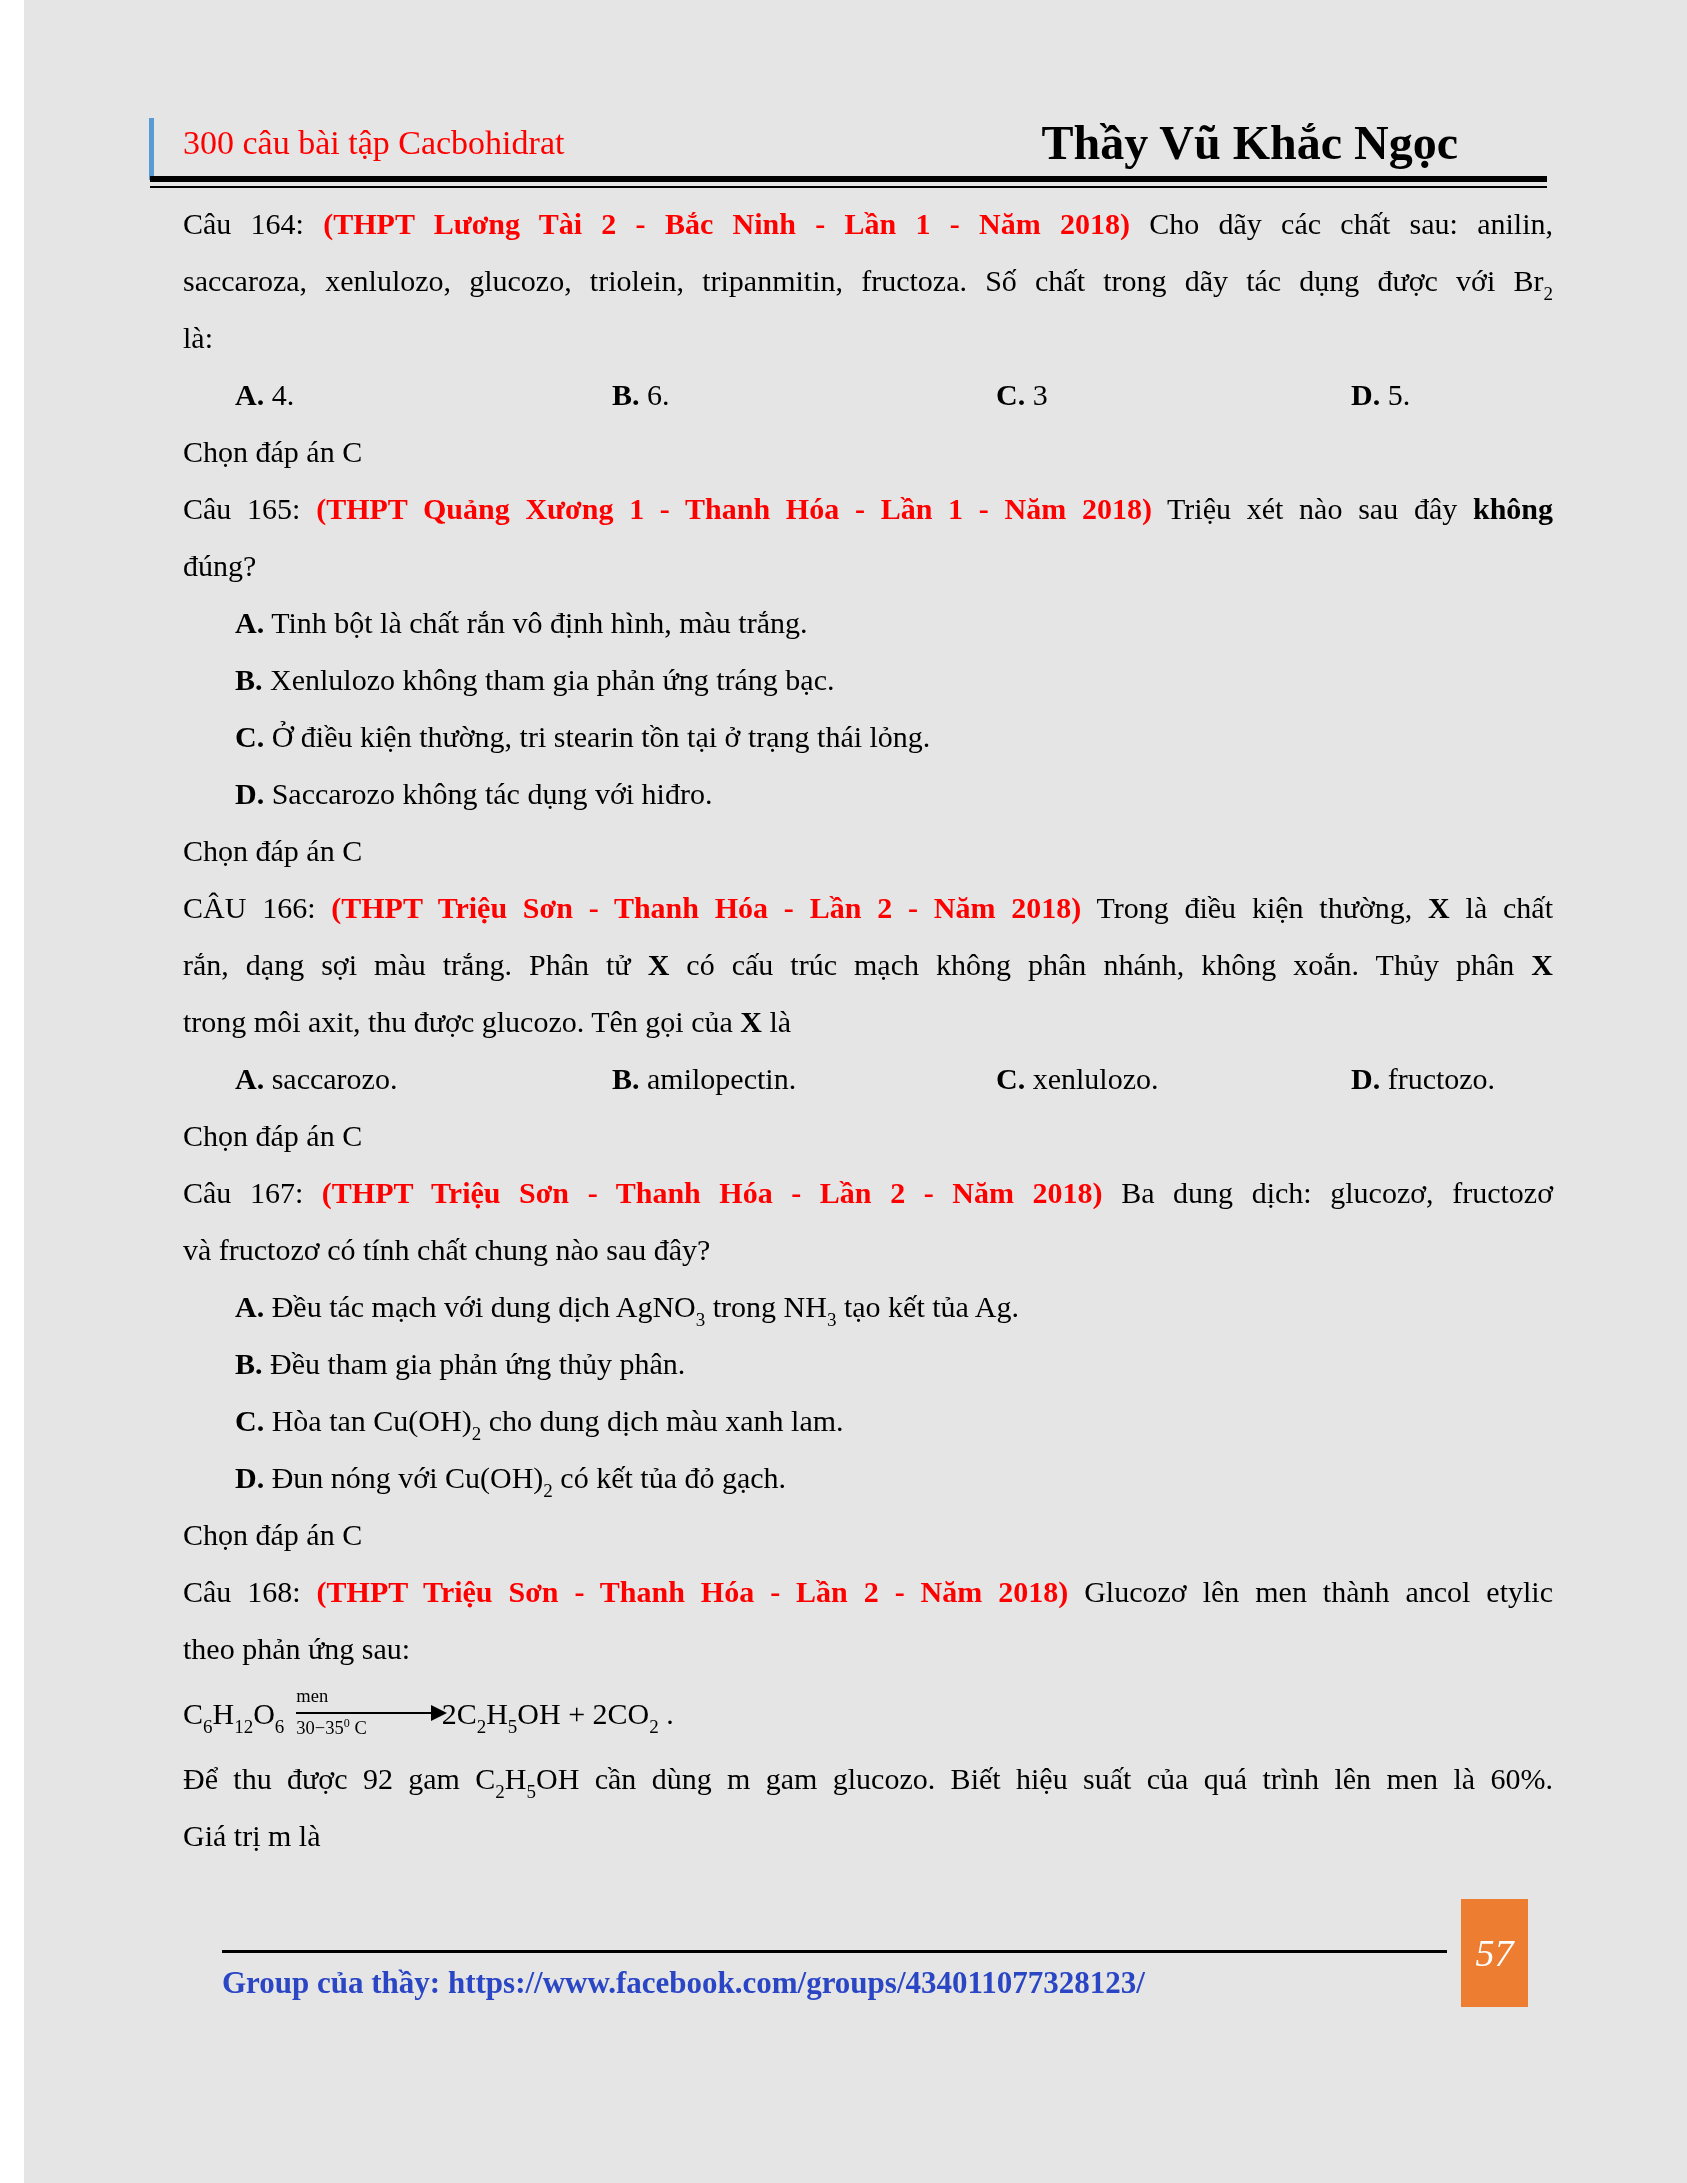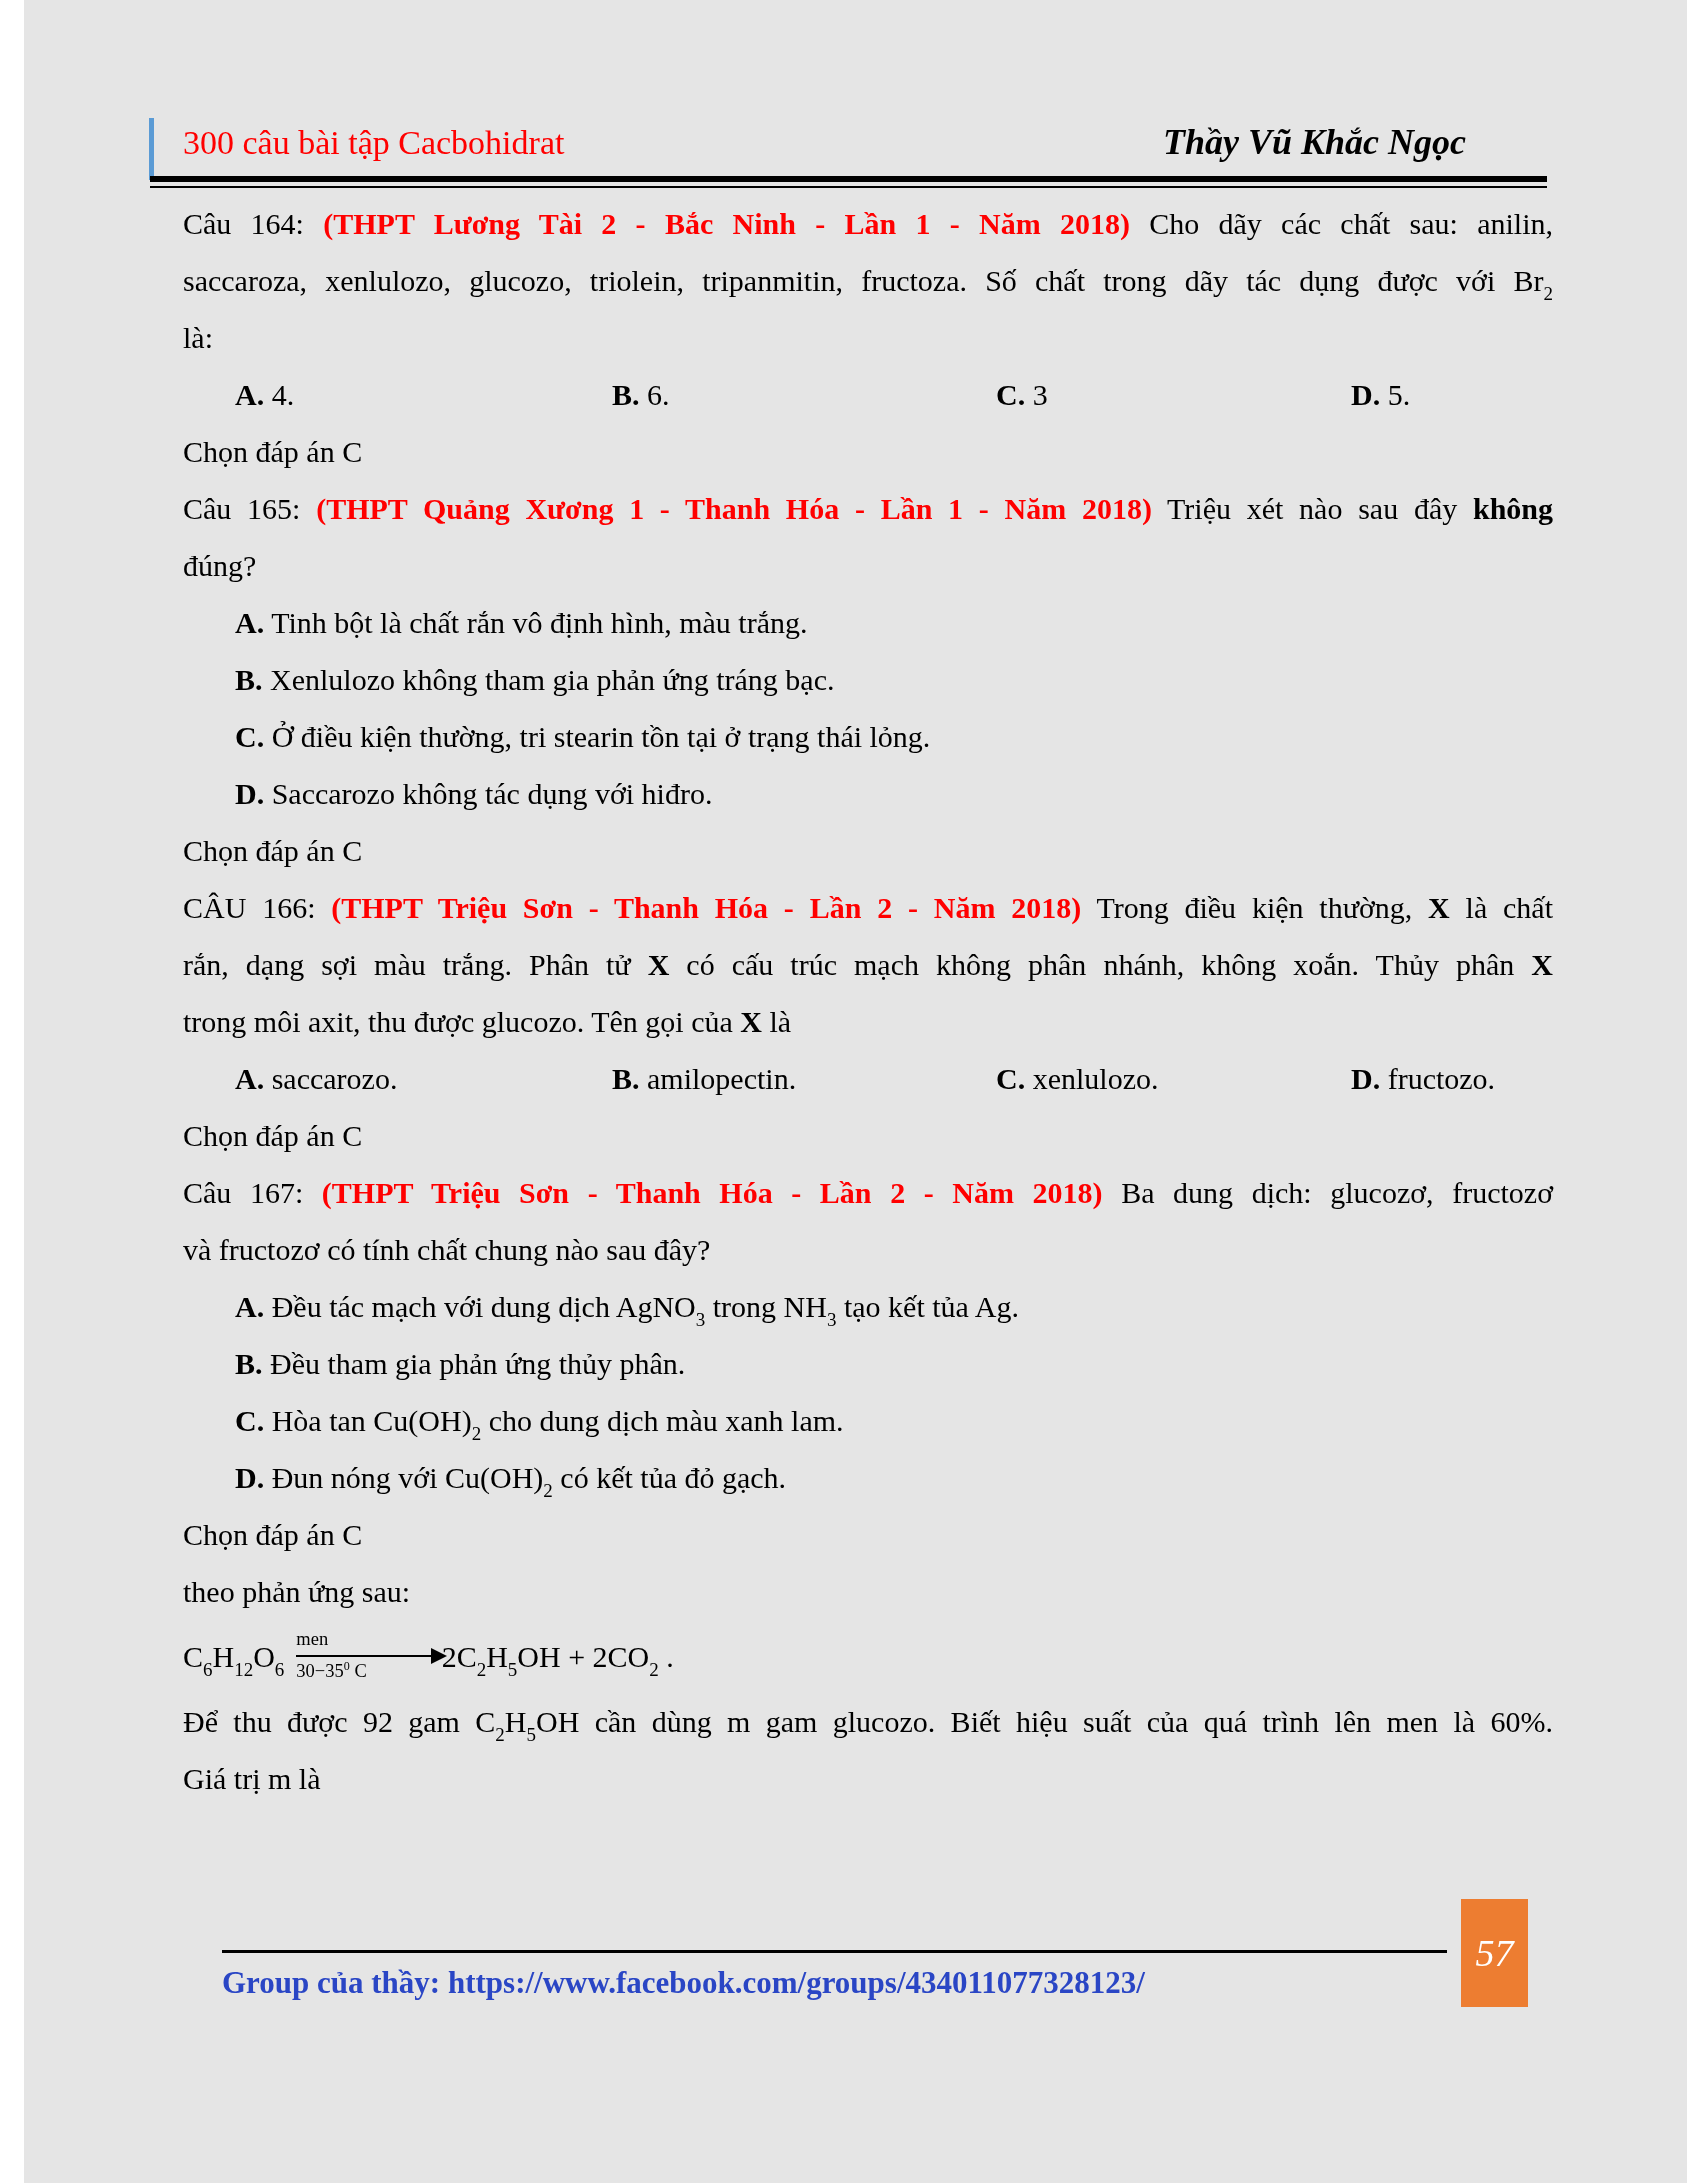--- a/index.html
+++ b/index.html
@@ -1,21 +1,21 @@
 <!DOCTYPE html>
 <html style="font-size:10.6px"><head>
 <meta charset="utf-8">
 <style>
   html,body{margin:0;padding:0;background:#ffffff;}
   .page{position:relative;width:1687px;height:2183px;background:#e5e5e5;overflow:hidden;
         font-family:"Liberation Serif","DejaVu Serif",serif;color:#000;margin-left:24px;}
   
   .accent-bar{position:absolute;left:125px;top:118px;width:5.3px;height:62px;background:#5B9BD5;}
   .header-title{position:absolute;left:159px;top:123px;font-size:34px;line-height:40px;color:#FF0000;white-space:nowrap;}
-  .header-author{position:absolute;right:245px;top:122px;font-size:36px;line-height:41px;font-weight:bold;font-style:italic;white-space:nowrap;}
+  .header-author{position:absolute;right:253px;top:122px;font-size:48px;line-height:41px;font-weight:bold;white-space:nowrap;}
   .header-rule{position:absolute;left:126px;top:176px;width:1397px;height:4px;
                border-top:6px solid #000;border-bottom:2px solid #000;}
   
   .doc-body{position:absolute;left:159px;top:195px;width:1370px;font-size:30px;}
   .line{position:relative;height:57px;line-height:57px;white-space:nowrap;}
   .just{text-align:justify;text-align-last:justify;}
   .b{font-weight:bold;}
   .red{color:#FF0000;}
   .sub{font-size:19px;vertical-align:-9.3px;line-height:0;}
   .sup{font-size:17px;vertical-align:14.6px;line-height:0;}
@@ -72,20 +72,21 @@
         <span class="opt4" style="left: 1168px;"><span class="b">D.</span><span> fructozo.</span></span>
       </div>
       <div class="line"><span>Chọn đáp án C</span></div>
       <div class="line just"><span>Câu 167: </span><span class="b red">(THPT Triệu Sơn - Thanh Hóa - Lần 2 - Năm 2018)</span><span> Ba dung dịch: glucozơ, fructozơ</span></div>
       <div class="line"><span>và fructozơ có tính chất chung nào sau đây?</span></div>
       <div class="line" style="padding-left: 52px;"><span class="b">A.</span><span> Đều tác mạch với dung dịch AgNO</span><span class="sub">3</span><span> trong NH</span><span class="sub">3</span><span> tạo kết tủa Ag.</span></div>
       <div class="line" style="padding-left: 52px;"><span class="b">B.</span><span> Đều tham gia phản ứng thủy phân.</span></div>
       <div class="line" style="padding-left: 52px;"><span class="b">C.</span><span> Hòa tan Cu(OH)</span><span class="sub">2</span><span> cho dung dịch màu xanh lam.</span></div>
       <div class="line" style="padding-left: 52px;"><span class="b">D.</span><span> Đun nóng với Cu(OH)</span><span class="sub">2</span><span> có kết tủa đỏ gạch.</span></div>
       <div class="line"><span>Chọn đáp án C</span></div>
+      <div class="line just"><span>Câu 168: </span><span class="b red">(THPT Triệu Sơn - Thanh Hóa - Lần 2 - Năm 2018)</span><span>  Glucozơ lên men thành ancol etylic</span></div>
       <div class="line"><span>theo phản ứng sau:</span></div>
       <div class="line eq-line"><span>C</span><span class="sub">6</span><span>H</span><span class="sub">12</span><span>O</span><span class="sub">6</span><span class="arrow-block"><span class="arrow-lbl"><span>men</span></span><span class="arrow-shaft"></span><span class="arrow-lbl"><span>30−35</span><span class="sup">0</span><span> C</span></span></span><span>2C</span><span class="sub">2</span><span>H</span><span class="sub">5</span><span>OH + 2CO</span><span class="sub">2</span><span> .</span></div>
       <div class="line just"><span>Để thu được 92 gam C</span><span class="sub">2</span><span>H</span><span class="sub">5</span><span>OH cần dùng m gam glucozo. Biết hiệu suất của quá trình lên men là 60%.</span></div>
       <div class="line"><span>Giá trị m là</span></div>
     </div>
 
   <div class="footer-rule"></div>
   <div class="footer-text"><span>Group của thầy: </span><span>https://www.facebook.com/groups/434011077328123/</span></div>
   <div class="page-box">
       <span>57</span>

